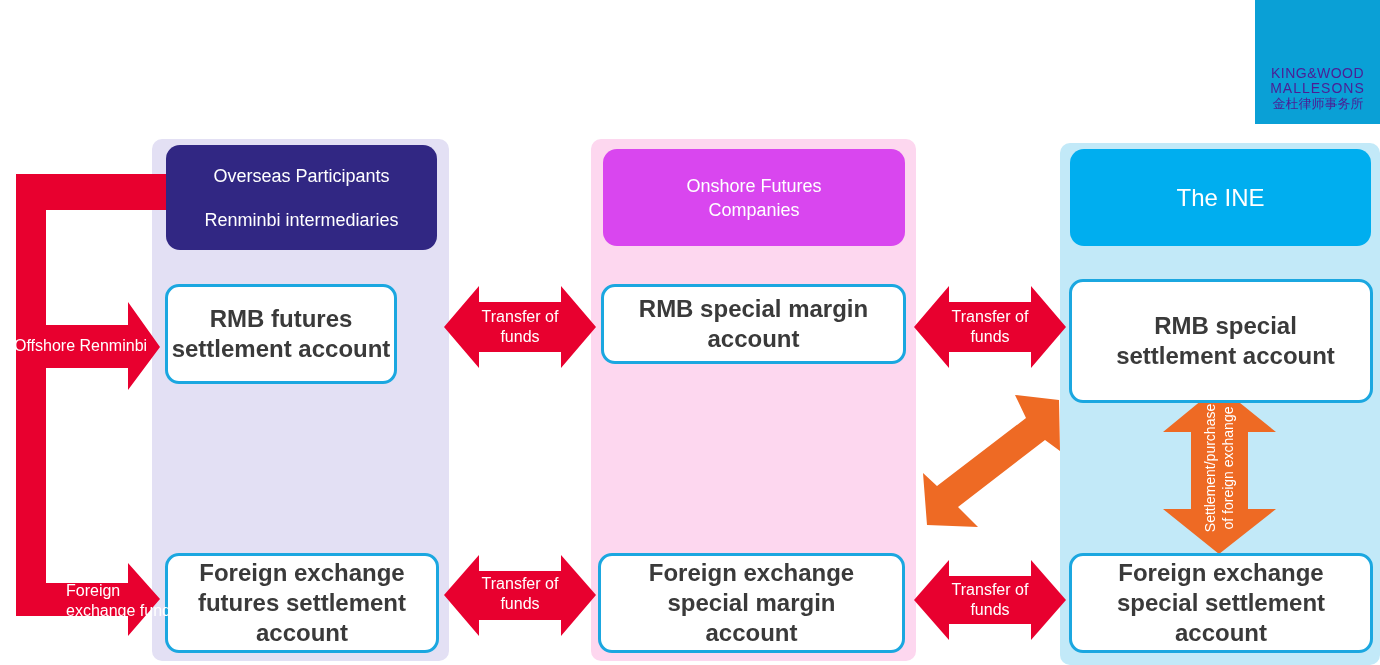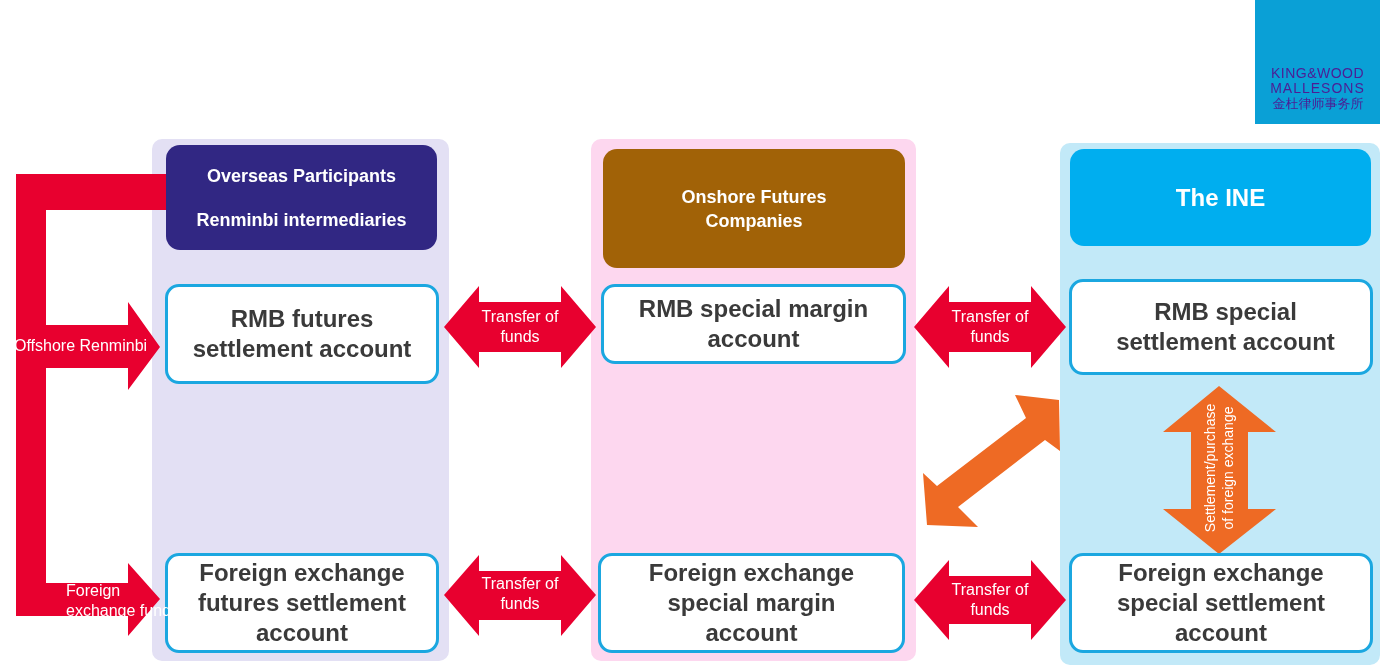--- a/index.html
+++ b/index.html
@@ -1,20 +1,20 @@
 <!DOCTYPE html>
 <html><head>
 <meta charset="utf-8">
 <style>
   html, body { margin:0; padding:0; }
   body { width:1380px; height:665px; position:relative; background:#ffffff; overflow:hidden;
          font-family:"Liberation Sans", sans-serif; }
   .abs { position:absolute; }
   .col { position:absolute; border-radius:10px; }
-  .header { position:absolute; border-radius:14px; color:#fff; font-weight:bold;
+  .header { position:absolute; border-radius:14px; color:#fff; font-weight:normal;
             display:flex; flex-direction:column; justify-content:center; text-align:center; }
   .acct { position:absolute; background:#fff; border:3px solid #1ba7e0; border-radius:14px; box-sizing:border-box;
           display:flex; align-items:center; justify-content:center; text-align:center;
           font-weight:bold; color:#3a3a3a; font-size:24px; line-height:30px; white-space:pre-line; }
   .arrow-label { position:absolute; color:#fff; font-size:16px; line-height:20px; text-align:center; white-space:pre-line; }
   svg.shapes { position:absolute; left:0; top:0; }
   .logo { position:absolute; left:1255px; top:0; width:125px; height:124px; background:#0aa0d6; color:#4c1d95; }
 </style>
 </head>
 <body>
@@ -44,29 +44,29 @@
 
   <polygon points="1059,400 1060,451 1045,440 958,507 978,527 927,525 923,473 937,486 1026,418 1015,395" fill="#ee6a24"></polygon>
 
   <polygon points="1219,386 1276,432 1248,432 1248,509 1276,509 1219,554 1163,509 1191,509 1191,432 1163,432" fill="#ee6a24"></polygon>
 </svg>
 
 <div class="header" style="left:166px;top:145px;width:271px;height:105px;background:#312783;font-size:18px;line-height:22px;">
   <div style="margin-bottom:22px;">Overseas Participants</div>
   <div>Renminbi intermediaries</div>
 </div>
-<div class="header" style="left:603px;top:149px;width:302px;height:119px;background:#a16207;font-size:18px;line-height:24px;white-space:pre-line;">Onshore Futures
+<div class="header" style="left:603px;top:149px;width:302px;height:97px;background:#d946ef;font-size:18px;line-height:24px;white-space:pre-line;">Onshore Futures
 Companies</div>
 <div class="header" style="left:1070px;top:149px;width:301px;height:97px;background:#00aeef;font-size:24px;">The INE</div>
 
-<div class="acct" style="left:165px;top:284px;width:274px;height:100px;">RMB futures
+<div class="acct" style="left:165px;top:284px;width:232px;height:100px;">RMB futures
 settlement account</div>
 <div class="acct" style="left:601px;top:284px;width:305px;height:80px;">RMB special margin
 account</div>
-<div class="acct" style="left:1069px;top:279px;width:304px;height:96px;padding-left:9px;">RMB special
+<div class="acct" style="left:1069px;top:279px;width:304px;height:124px;padding-left:9px;">RMB special
 settlement account</div>
 
 <div class="acct" style="left:165px;top:553px;width:274px;height:100px;">Foreign exchange
 futures settlement
 account</div>
 <div class="acct" style="left:598px;top:553px;width:307px;height:100px;">Foreign exchange
 special margin
 account</div>
 <div class="acct" style="left:1069px;top:553px;width:304px;height:100px;">Foreign exchange
 special settlement

